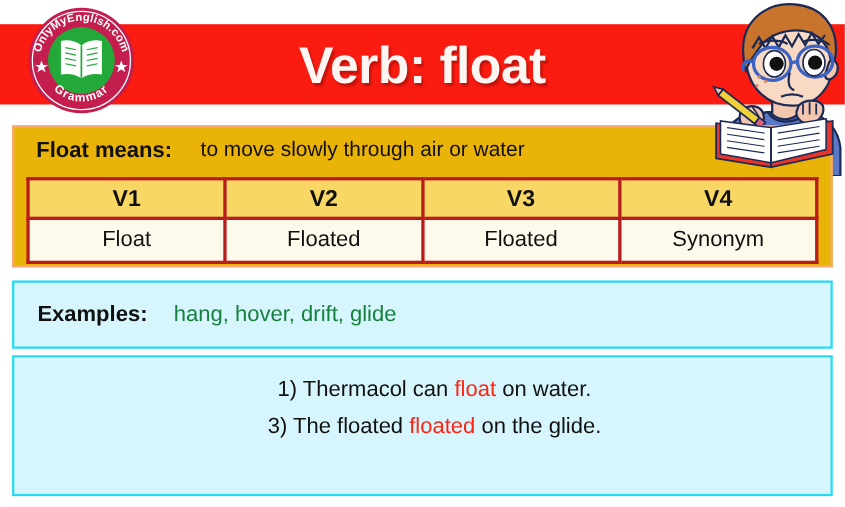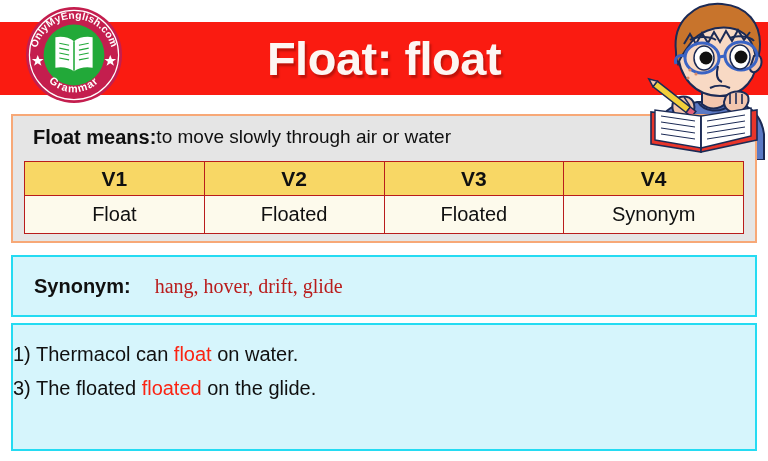--- a/index.html
+++ b/index.html
@@ -67,56 +67,57 @@
   }
   .mascot svg { display: block; }
 
   
   .panel-orange {
     position: absolute;
     left: 11px;
     top: 114px;
     width: 746px;
     height: 129px;
-    background: #e5e5e5;
+    background: #eab308;
     border: 2px solid #f7a877;
     box-sizing: border-box;
   }
   .meaning-row {
     position: absolute;
     left: 0; top: 0;
     width: 100%;
     height: 42px;
     display: flex;
     align-items: center;
   }
   .meaning-label {
     margin-left: 20px;
     font-size: 20px;
     font-weight: bold;
     color: #101010;
     white-space: nowrap;
   }
   .meaning-text {
+    margin-left: 26px;
     font-size: 19px;
     color: #101010;
     white-space: nowrap;
   }
 
   
   .vtable {
     position: absolute;
     left: 11px;
     top: 45px;
     width: 720px;
     border-collapse: collapse;
     table-layout: fixed;
   }
   .vtable th, .vtable td {
-    border: 1px solid #b91c1c;
+    border: 3px solid #b91c1c;
     text-align: center;
     color: #101010;
   }
   .vtable th {
     background: #f8d765;
     font-size: 21px;
     font-weight: bold;
     height: 33px;
     padding: 0;
   }
@@ -166,42 +167,43 @@
     margin-left: 21px;
     font-size: 20px;
     font-weight: bold;
     color: #101010;
     white-space: nowrap;
     flex: 0 0 auto;
   }
   .syn-text {
     margin-left: 24px;
     font-size: 20px;
-    color: #b91c1c;
-    white-space: nowrap;
-    font-family: Liberation Serif, serif;
+    color: #15803d;
+    white-space: nowrap;
   }
   .ex-list {
+    margin-left: 22px;
     flex: 1 1 auto;
+    text-align: center;
   }
   .ex-item {
     font-size: 20px;
     color: #101010;
     line-height: 34px;
     white-space: nowrap;
   }
   .hl { color: #fb2413; }
 </style>
 </head>
 <body>
 
 <div class="header">
 
   <div class="banner"></div>
-  <div class="banner-title">Float: float</div>
+  <div class="banner-title">Verb: float</div>
 
   <div class="logo">
     <svg viewBox="0 0 100 100" width="98" height="98">
       <circle cx="50" cy="50" r="49" fill="#c41e4e"></circle>
       <circle cx="50" cy="50" r="45.5" fill="none" stroke="#ffffff" stroke-width="1.2"></circle>
       <circle cx="50" cy="50" r="31" fill="#22a939"></circle>
 
       <g fill="#ffffff">
         <path d="M50 36 C45 31.5 37 30.5 31 31.8 L31 63 C37 61.7 45 62.6 50 66.5 Z"></path>
         <path d="M50 36 C55 31.5 63 30.5 69 31.8 L69 63 C63 61.7 55 62.6 50 66.5 Z"></path>
@@ -337,21 +339,21 @@
       <line x1="62" y1="21" x2="100" y2="15"></line>
       <line x1="62" y1="27" x2="100" y2="21"></line>
       <line x1="62" y1="33" x2="100" y2="27"></line>
       <line x1="62" y1="39" x2="100" y2="33"></line>
     </g>
     <line x1="56" y1="16" x2="56" y2="50" stroke="#1b2a55" stroke-width="1.6"></line>
   </svg>
 </div>
 
 <div class="panel-cyan panel-synonym">
-  <span class="sec-label">Synonym:</span>
+  <span class="sec-label">Examples:</span>
   <span class="syn-text">hang, hover, drift, glide</span>
 </div>
 
 <div class="panel-cyan panel-examples">
   <div class="ex-list">
     <div class="ex-item">
       <span>1)</span><span> Thermacol can </span><span class="hl">float</span><span> on water.</span>
     </div>
     <div class="ex-item">
       <span>3)</span><span> The floated </span><span class="hl">floated</span><span> on the glide.</span>

